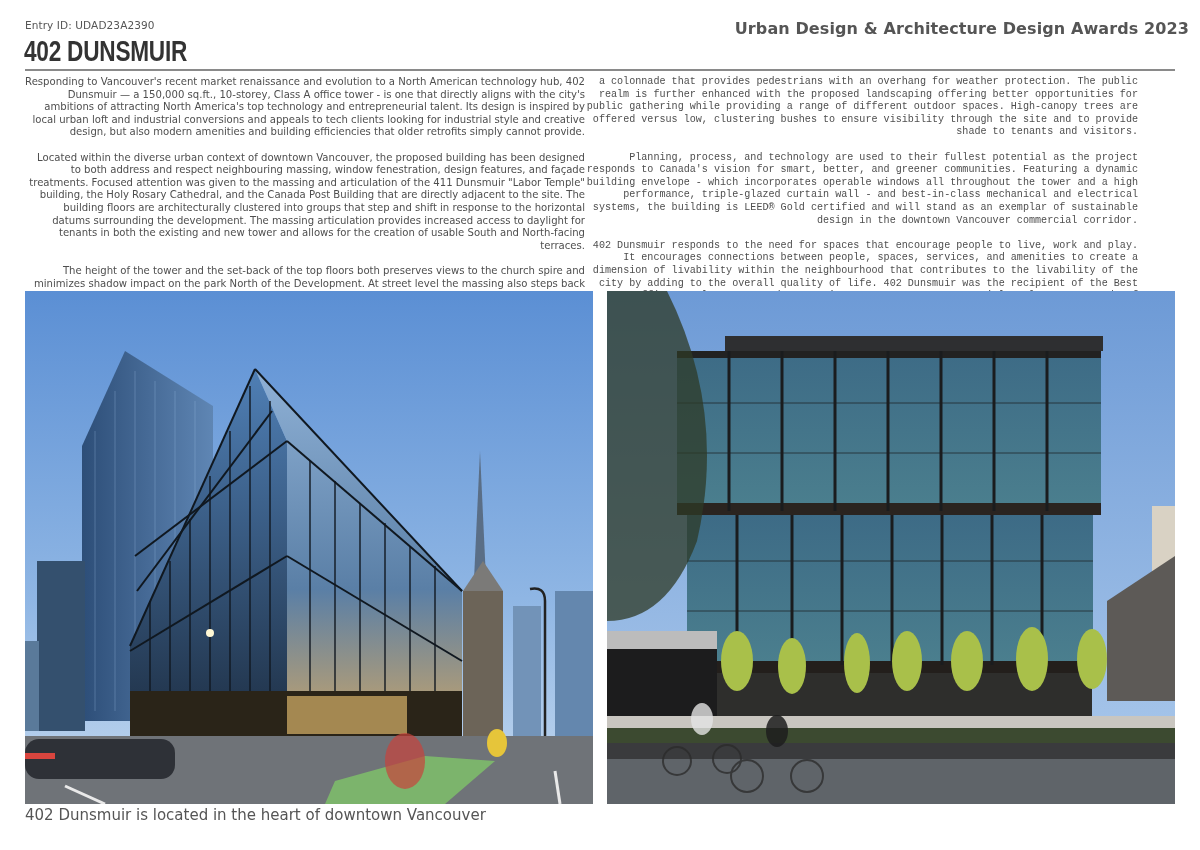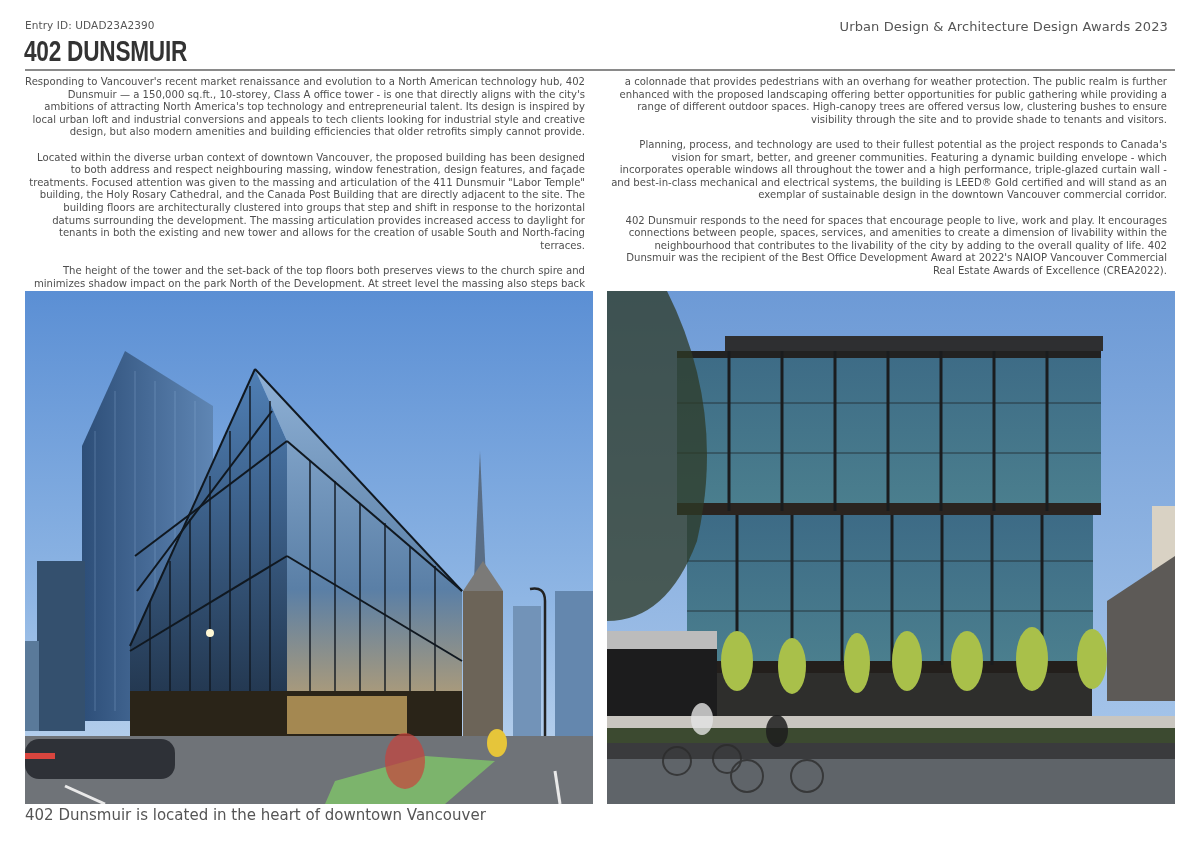--- a/index.html
+++ b/index.html
@@ -1,31 +1,31 @@
 <!DOCTYPE html>
 <html><head>
 <meta charset="utf-8">
 <style>
   * { box-sizing: border-box; margin: 0; padding: 0; }
   html, body { width: 1200px; height: 850px; background: #ffffff; overflow: hidden; }
   body { position: relative; font-family: "DejaVu Sans", "Liberation Sans", sans-serif; color: #4a4a4a; }
 
   .entry-id { position: absolute; left: 25px; top: 19px; font-size: 10.5px; color: #555; letter-spacing: 0.1px; }
-  .award-title { position: absolute; right: 32px; top: 19px; font-size: 13px; color: #555; letter-spacing: 0.1px; }
+  .award-title { position: absolute; right: 11px; top: 19px; font-size: 16px; color: #555; letter-spacing: 0.1px; font-weight: bold; }
   .page-title {
     position: absolute; left: 24px; top: 35px;
     font-family: "Liberation Sans", sans-serif; font-weight: 700;
     font-size: 29px; line-height: 32px; color: #333;
     transform: scaleX(0.78); transform-origin: left top; letter-spacing: -0.3px;
   }
   .rule { position: absolute; left: 25px; top: 69px; width: 1150px; height: 2px; background: #8a8a8a; }
 
   .col { position: absolute; top: 76px; width: 560px; font-size: 10.1px; line-height: 12.6px; color: #4e4e4e; }
   .col-left { left: 25px; }
-  .col-right { left: 607px; }
+  .col-right { left: 578px; font-family: Liberation Mono, monospace; }
   .col p { margin-bottom: 12.6px; text-align: right; }
 
   .photo { position: absolute; top: 291px; width: 568px; height: 513px; overflow: hidden; }
   .photo-left { left: 25px; }
   .photo-right { left: 607px; }
   .photo svg { display: block; width: 100%; height: 100%; }
 
   .caption { position: absolute; left: 25px; top: 806px; font-size: 15px; color: #555; }
 </style>
 </head>

